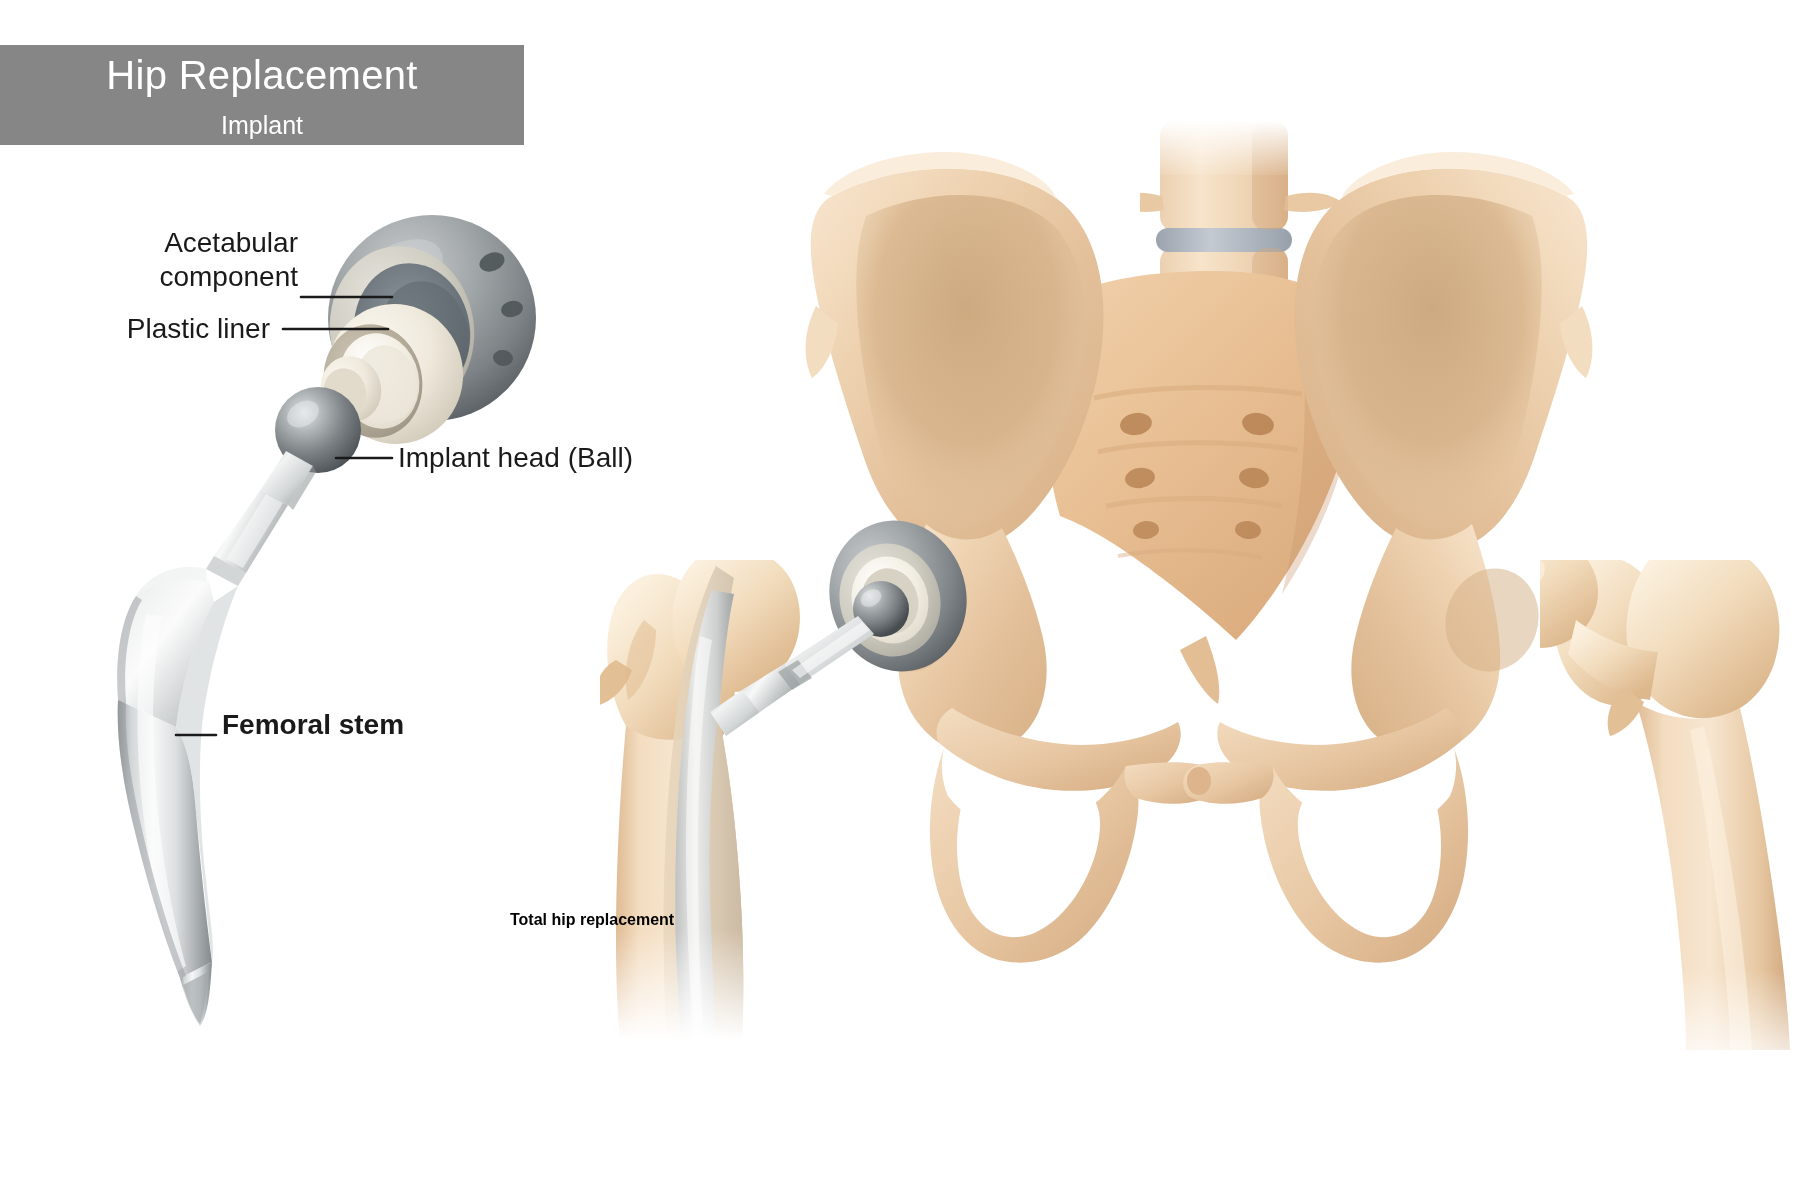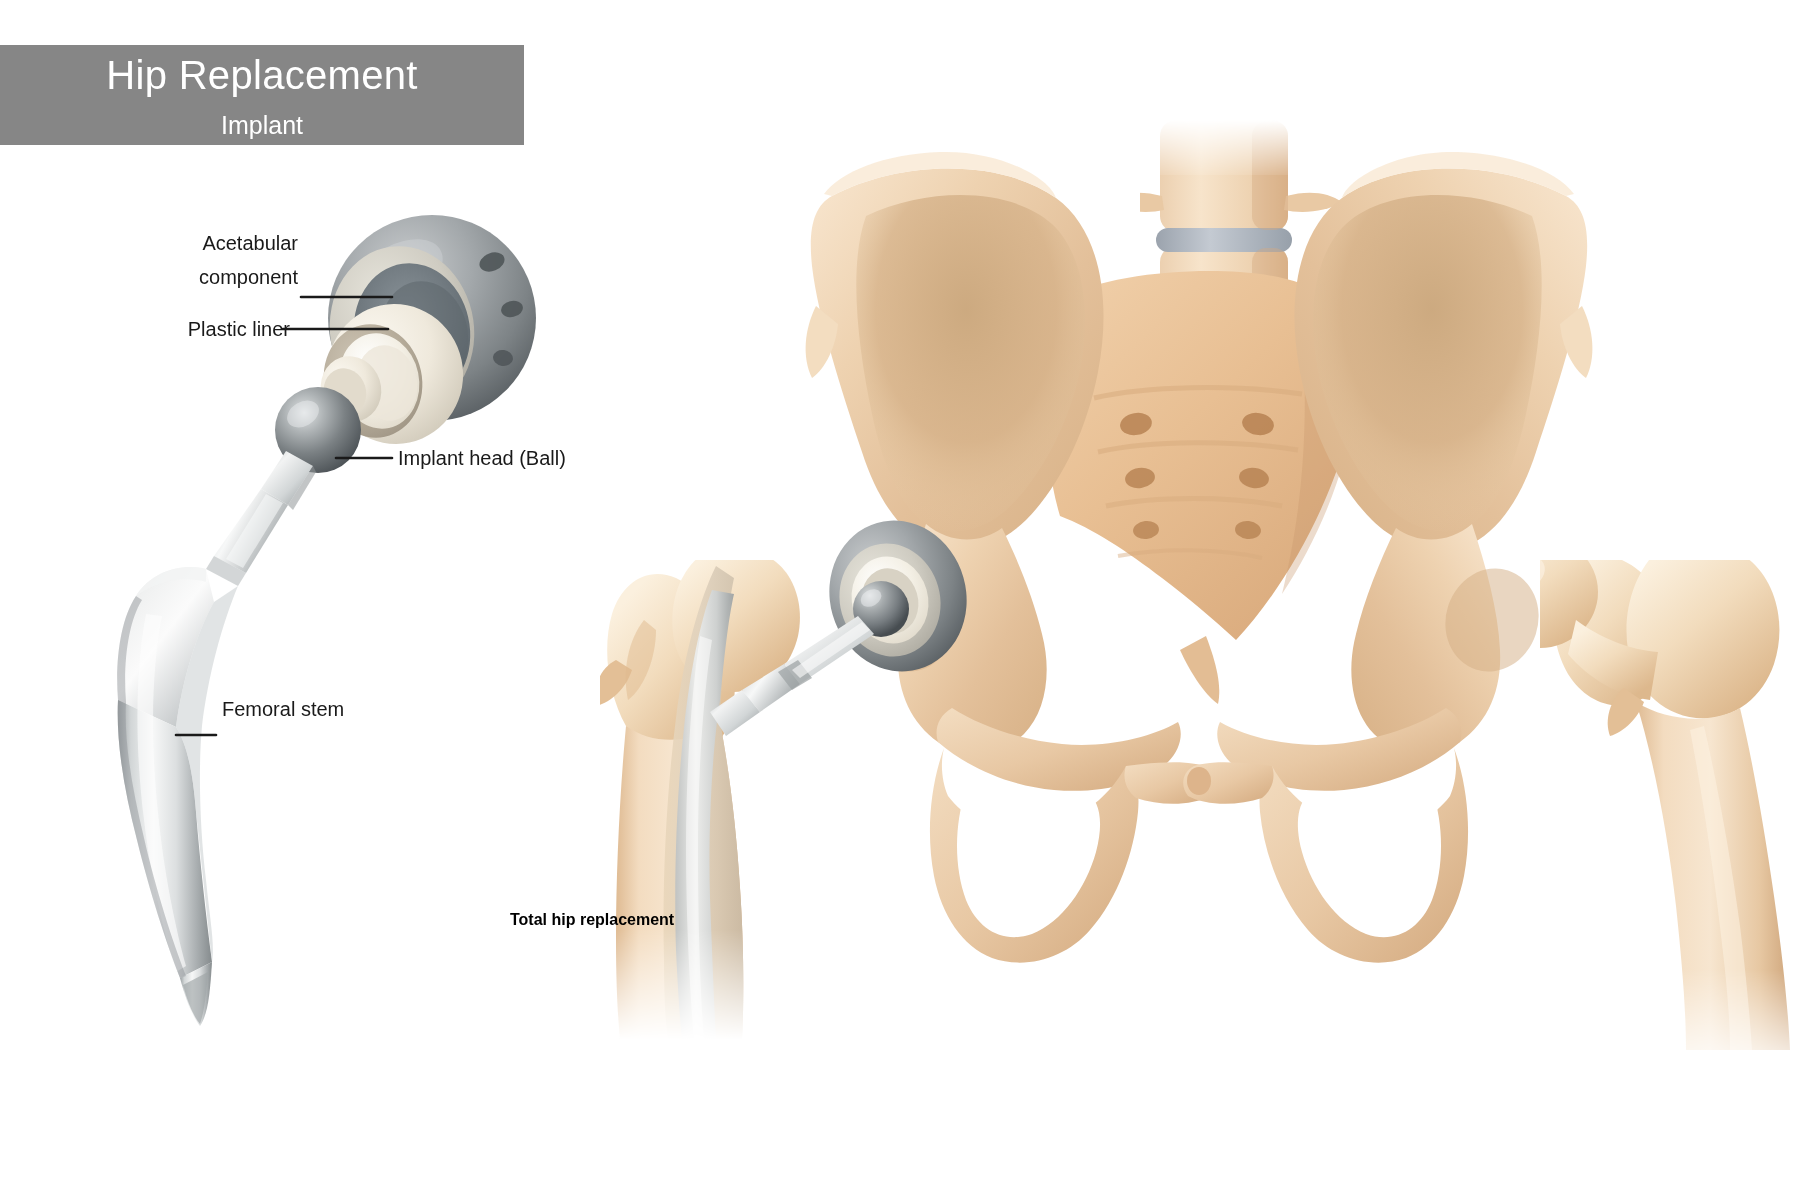--- a/index.html
+++ b/index.html
@@ -47,21 +47,21 @@
     font-size: 25px;
     font-weight: 400;
     line-height: 28px;
     margin: 12px;
     white-space: nowrap;
   }
   
   .lbl {
     position: absolute;
     color: #1a1a1a;
-    font-size: 20px;
+    font-size: 28px;
     font-weight: 400;
     line-height: 34px;
     white-space: nowrap;
   }
   .lbl.right { text-align: right; }
   .caption {
     position: absolute;
     color: #000000;
     font-size: 16px;
     font-weight: bold;
@@ -621,21 +621,21 @@
   <div class="banner">
     <div class="banner-title">Hip Replacement</div>
     <div class="banner-sub">Implant</div>
   </div>
 
   <div class="lbl right" style="left:108px; top:226px; width:190px;">
     <div>Acetabular</div>
     <div>component</div>
   </div>
 
-  <div class="lbl right" style="left:90px; top:312px; width:200px;">Plastic liner</div>
+  <div class="lbl right" style="left:70px; top:312px; width:200px;">Plastic liner</div>
 
   <div class="lbl" style="left:398px; top:441px;">Implant head (Ball)</div>
 
-  <div class="lbl" style="left:222px; top:692px;">Femoral stem</div>
+  <div class="lbl" style="left:222px; top:708px;font-weight:bold;">Femoral stem</div>
 
   <div class="caption" style="left:510px; top:911px;">Total hip replacement</div>
 
 </div>
 
 </body></html>

